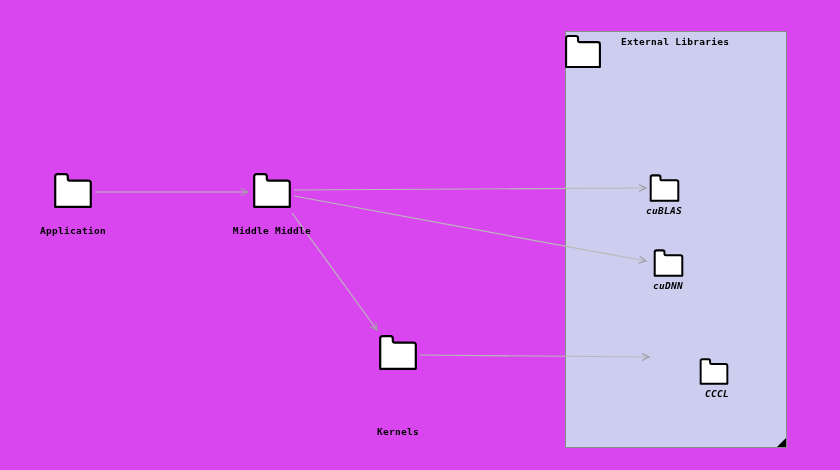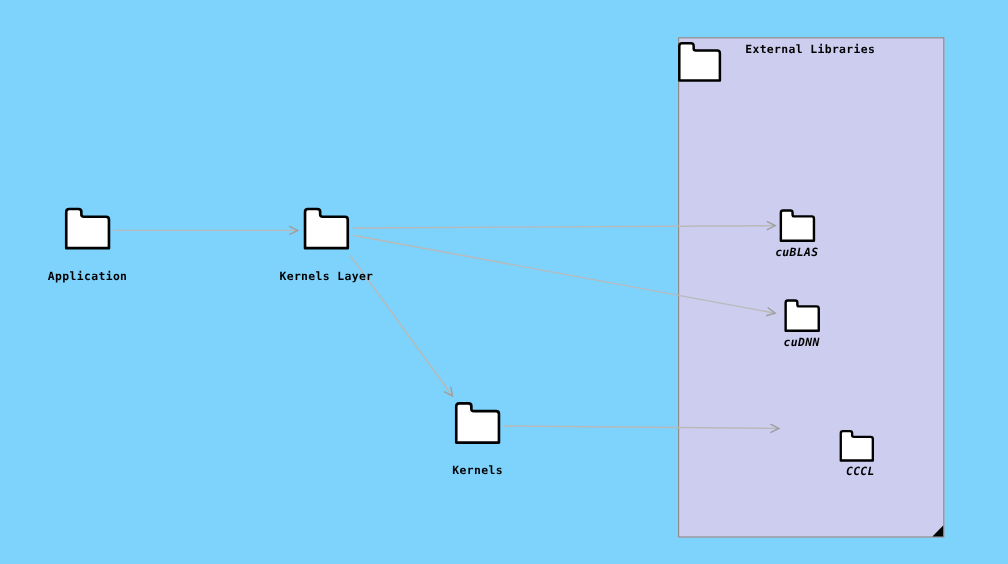--- a/index.html
+++ b/index.html
@@ -4,21 +4,21 @@
 <style>
   html, body {
     margin: 0;
     padding: 0;
     background: #ffffff;
   }
   #canvas {
     position: relative;
     width: 840px;
     height: 470px;
-    background: #7dd3fc;
+    background: #d946ef;
     overflow: hidden;
     font-family: "DejaVu Sans Mono", "Liberation Mono", monospace;
   }
   
   .group-box {
     position: absolute;
     left: 565px;
     top: 31px;
     width: 220px;
     height: 415px;
@@ -112,24 +112,24 @@
     <svg class="folder-big" viewBox="0 0 40 37">
       <path d="M2.2 34.8 L2.2 4.6 Q2.2 2.2 4.6 2.2 L12.4 2.2 Q14.8 2.2 14.8 4.6 L14.8 6.8 Q14.8 8.6 16.8 8.6 L35.4 8.6 Q37.8 8.6 37.8 11 L37.8 34.8 Z" fill="#ffffff" stroke="#000000" stroke-width="2.2" stroke-linejoin="round"></path>
     </svg>
     <div class="node-label">Application</div>
   </div>
 
   <div class="node" style="left:212px; top:172px;">
     <svg class="folder-big" viewBox="0 0 40 37">
       <path d="M2.2 34.8 L2.2 4.6 Q2.2 2.2 4.6 2.2 L12.4 2.2 Q14.8 2.2 14.8 4.6 L14.8 6.8 Q14.8 8.6 16.8 8.6 L35.4 8.6 Q37.8 8.6 37.8 11 L37.8 34.8 Z" fill="#ffffff" stroke="#000000" stroke-width="2.2" stroke-linejoin="round"></path>
     </svg>
-    <div class="node-label">Kernels Layer</div>
+    <div class="node-label">Middle Middle</div>
   </div>
 
-  <div class="node" style="left:338px; top:334px;">
+  <div class="node" style="left:338px; top:334px;gap:39px;">
     <svg class="folder-big" viewBox="0 0 40 37">
       <path d="M2.2 34.8 L2.2 4.6 Q2.2 2.2 4.6 2.2 L12.4 2.2 Q14.8 2.2 14.8 4.6 L14.8 6.8 Q14.8 8.6 16.8 8.6 L35.4 8.6 Q37.8 8.6 37.8 11 L37.8 34.8 Z" fill="#ffffff" stroke="#000000" stroke-width="2.2" stroke-linejoin="round"></path>
     </svg>
     <div class="node-label">Kernels</div>
   </div>
 
   <div class="node small" style="left:604px; top:173px;">
     <svg class="folder-small" viewBox="0 0 40 37">
       <path d="M2.2 34.8 L2.2 4.6 Q2.2 2.2 4.6 2.2 L12.4 2.2 Q14.8 2.2 14.8 4.6 L14.8 6.8 Q14.8 8.6 16.8 8.6 L35.4 8.6 Q37.8 8.6 37.8 11 L37.8 34.8 Z" fill="#ffffff" stroke="#000000" stroke-width="2.6" stroke-linejoin="round"></path>
     </svg>

